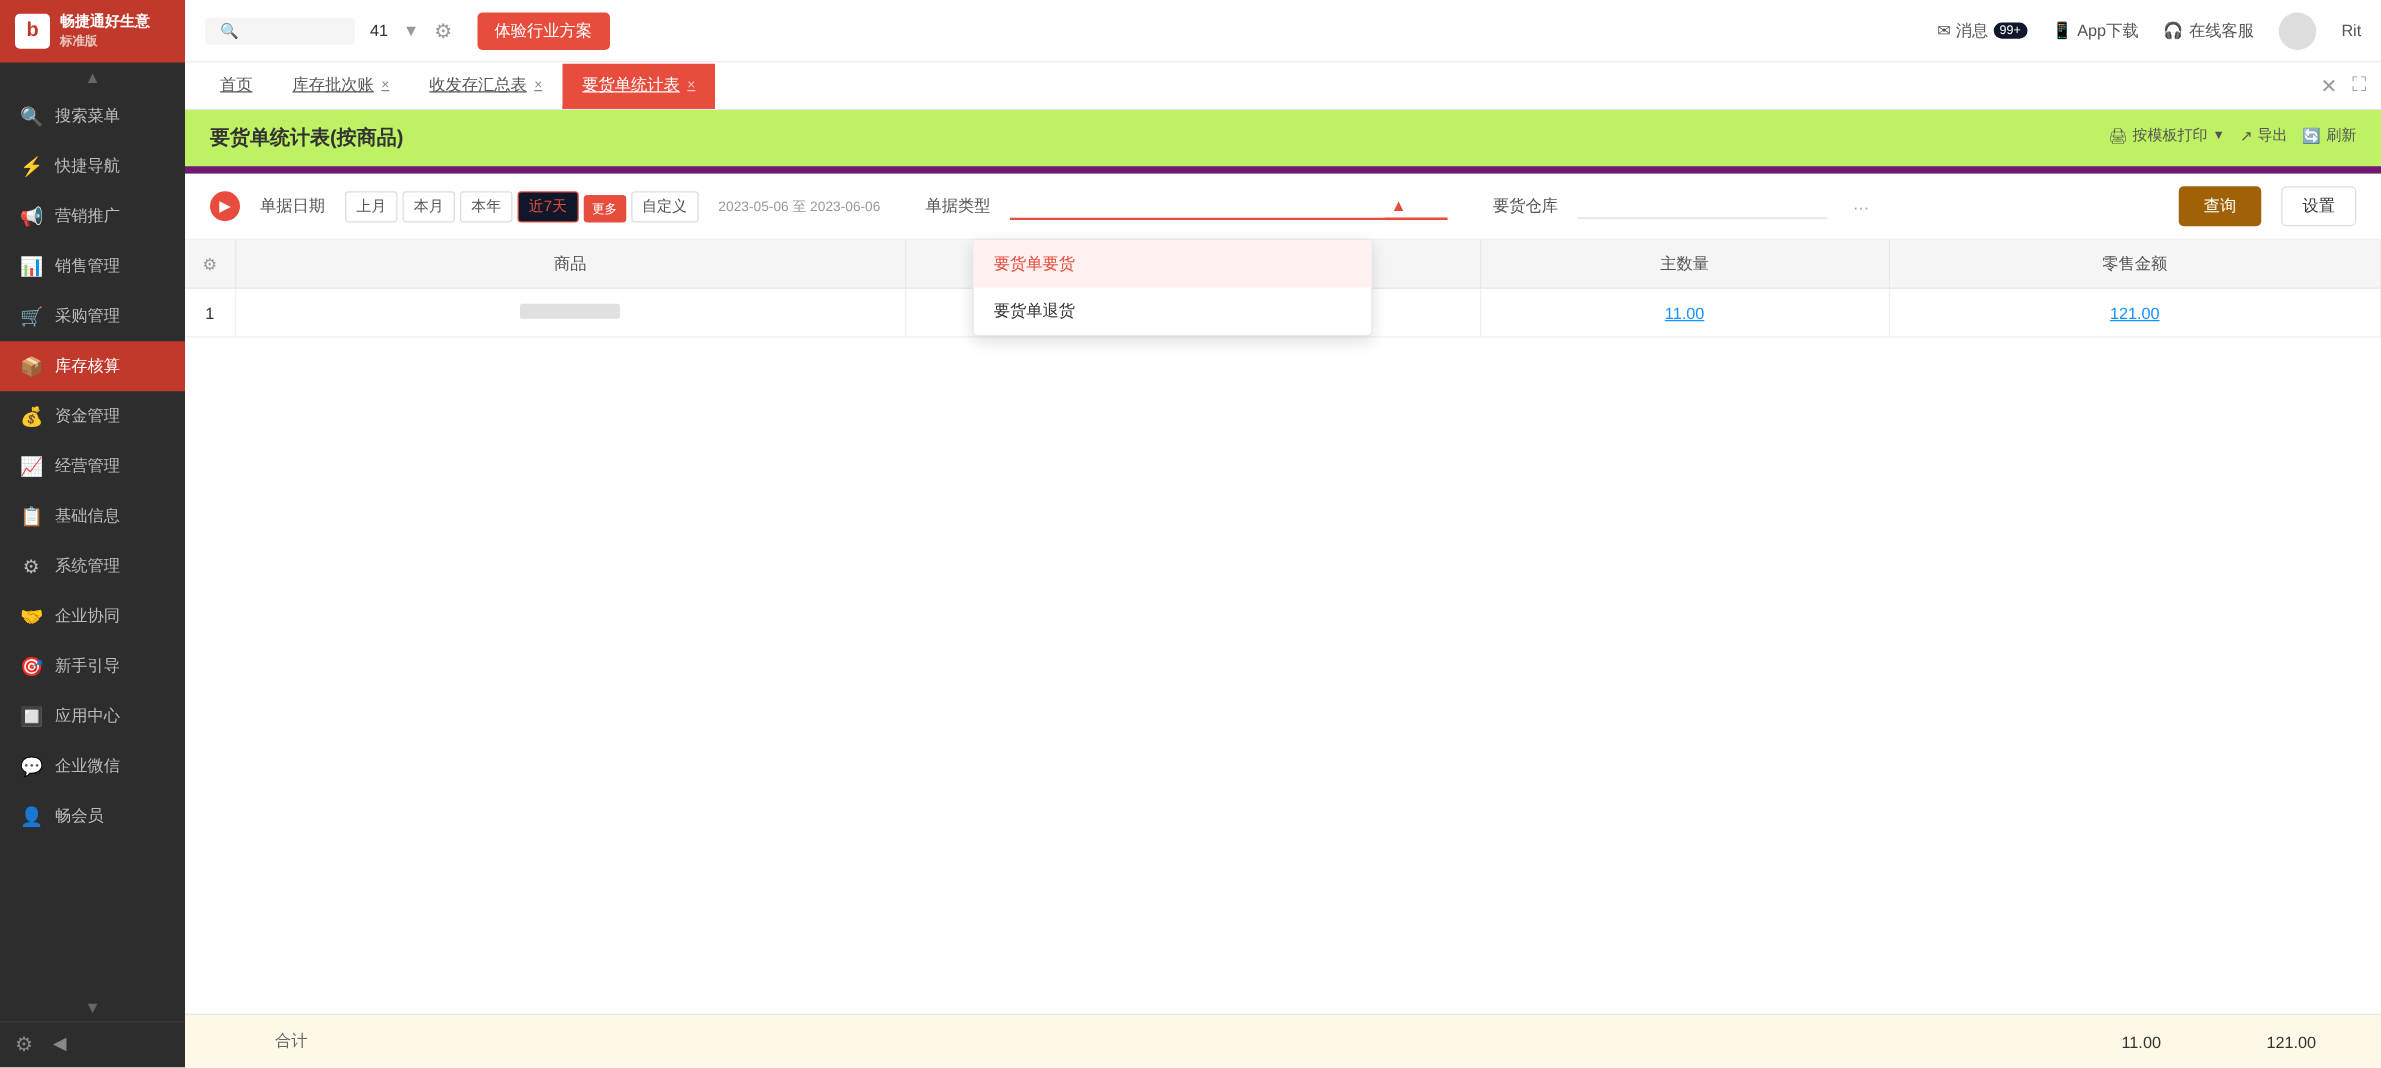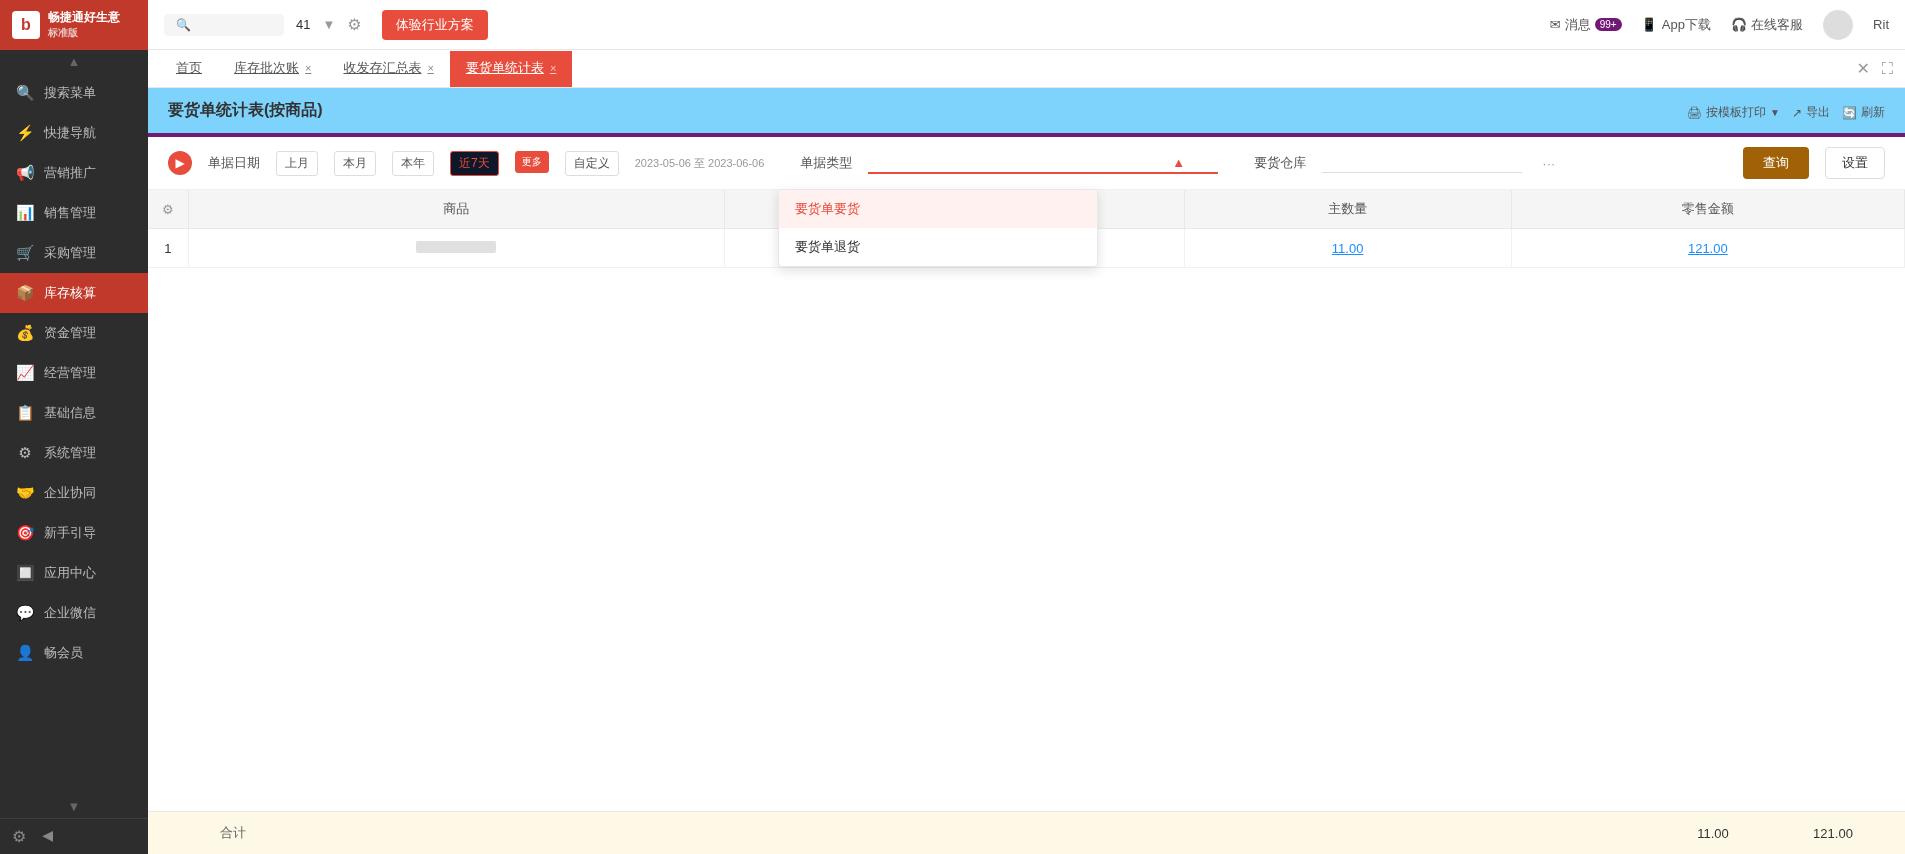--- a/index.html
+++ b/index.html
@@ -122,21 +122,21 @@
       color: #555;
       font-size: 13px;
     }
     .topbar-right-item {
       display: flex;
       align-items: center;
       gap: 4px;
       cursor: pointer;
     }
     .badge-red {
-      background: #701a75;
+      background: #0f172a;
       color: white;
       border-radius: 8px;
       padding: 1px 5px;
       font-size: 10px;
       min-width: 16px;
       text-align: center;
     }
     .avatar {
       width: 30px;
       height: 30px;
@@ -188,26 +188,26 @@
     .content {
       flex: 1;
       background: #f0f2f5;
       overflow: hidden;
       display: flex;
       flex-direction: column;
     }
 
     
     .page-header {
-      background: #7dd3fc;
+      background: #bef264;
       padding: 12px 20px;
       display: flex;
-      align-items: flex-end;
+      align-items: flex-start;
       justify-content: space-between;
-      border-bottom: 4px solid #701a75;
+      border-bottom: 6px solid #701a75;
     }
     .page-title {
       font-size: 16px;
       font-weight: bold;
       color: #333;
     }
     .page-actions {
       display: flex;
       align-items: center;
       gap: 12px;
@@ -266,22 +266,22 @@
       font-size: 12px;
       flex-shrink: 0;
     }
     .filter-label {
       color: #555;
       font-size: 13px;
       white-space: nowrap;
     }
     .date-filter {
       display: flex;
-      align-items: flex-start;
-      gap: 16px;
+      align-items: flex-end;
+      gap: 4px;
     }
     .date-btn {
       padding: 3px 8px;
       border: 1px solid #ddd;
       border-radius: 3px;
       cursor: pointer;
       font-size: 12px;
       color: #555;
       background: white;
     }

